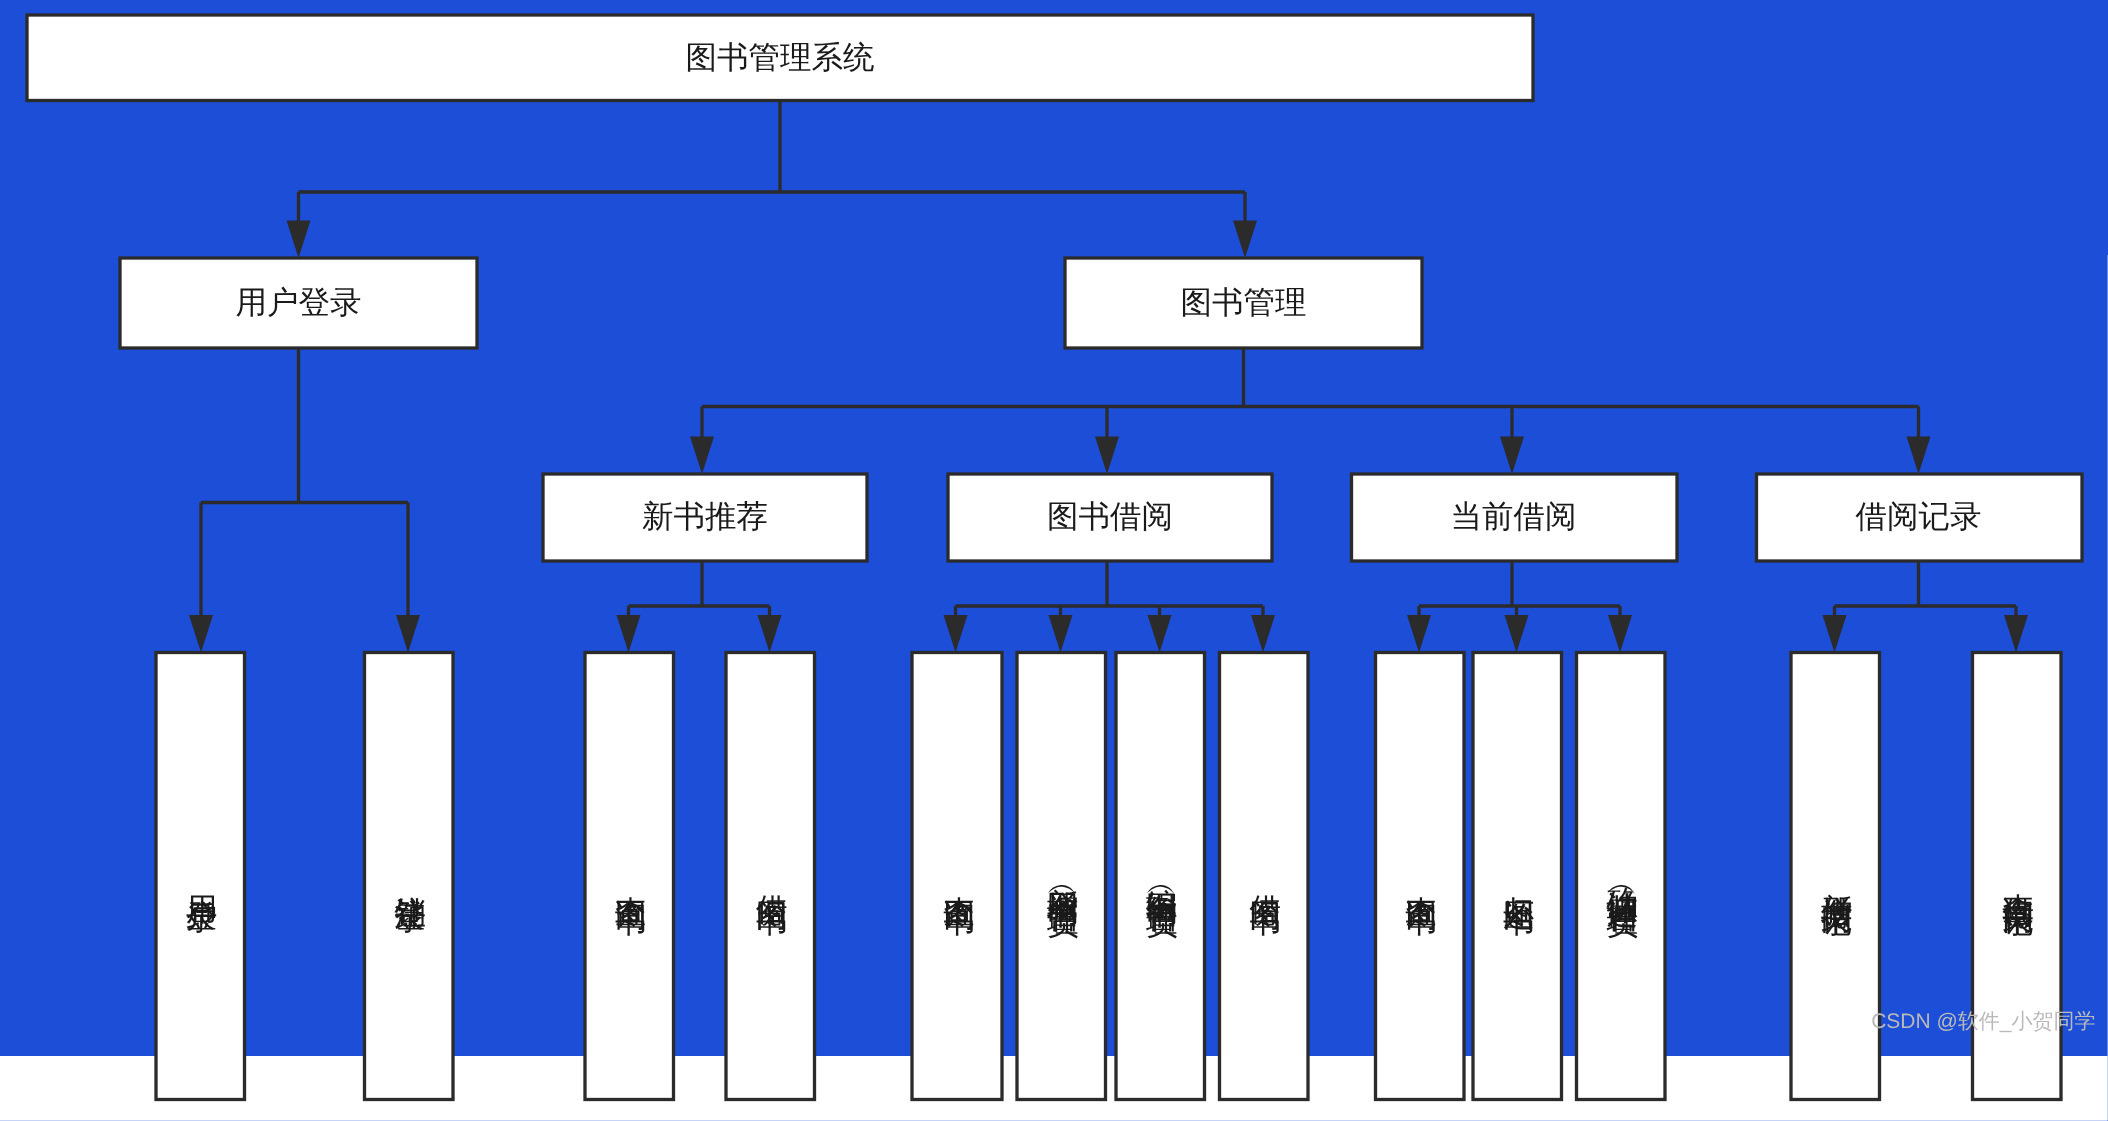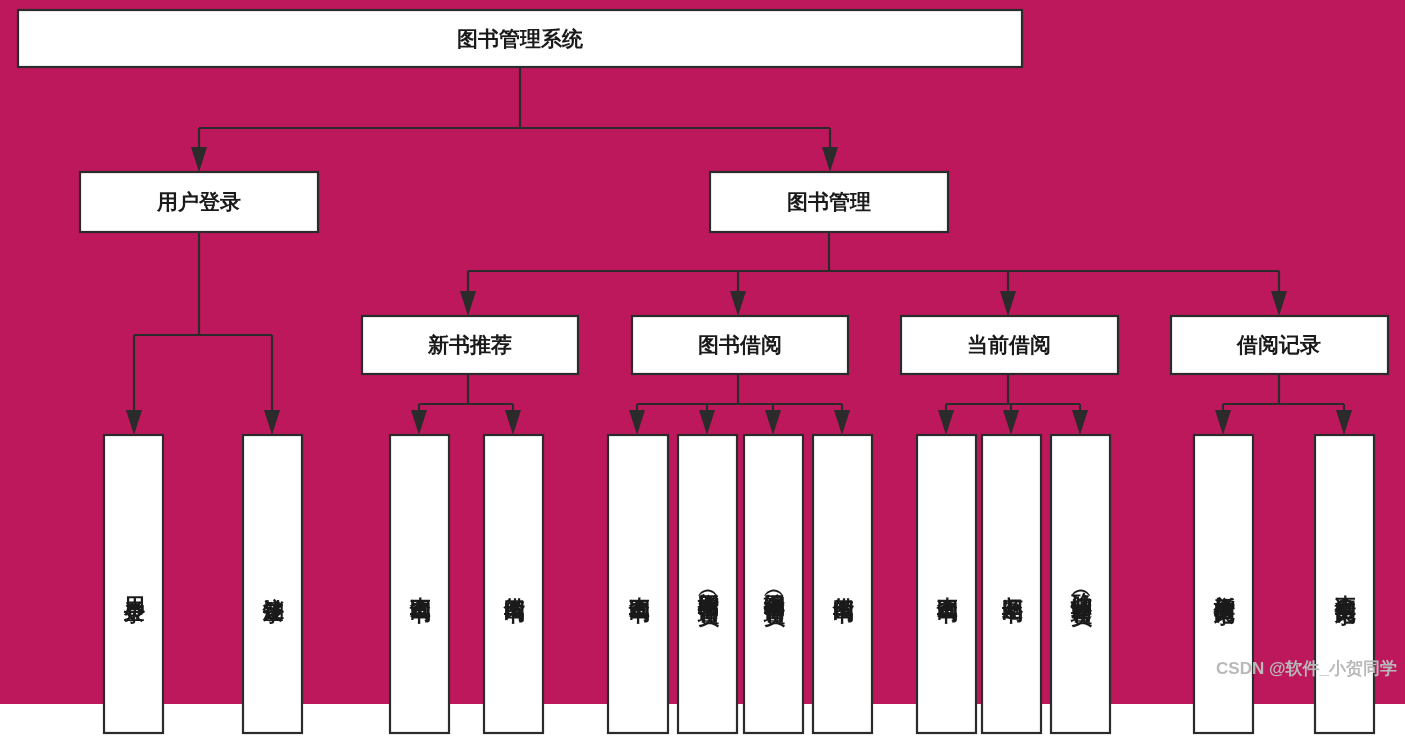--- a/index.html
+++ b/index.html
@@ -11,22 +11,21 @@
     width: 1405px;
     height: 747px;
     font-family: "Liberation Sans", "DejaVu Sans", sans-serif;
     overflow: hidden;
     position: relative;
   }
   #diagram-root {
     position: relative;
     width: 1405px;
     height: 704px;
-    background: #be185d;
-    font-weight: bold;
+    background: #1d4ed8;
   }
   svg#flowchart {
     position: absolute;
     left: 0;
     top: 0;
     width: 1405px;
     height: 747px;
     display: block;
   }
   .node-box {
@@ -57,23 +56,23 @@
     font-size: 21px;
     text-anchor: middle;
     dominant-baseline: middle;
     writing-mode: vertical-rl;
     glyph-orientation-vertical: 0;
     letter-spacing: 2px;
   }
   .watermark {
     position: absolute;
     right: 8px;
-    bottom: 24px;
+    bottom: 14px;
     color: #b9b9b9;
-    font-size: 17px;
+    font-size: 14px;
     font-family: "Liberation Sans", "DejaVu Sans", sans-serif;
     white-space: nowrap;
     user-select: none;
   }
 </style>
 </head>
 <body>
 
 <div id="diagram-root">
 

